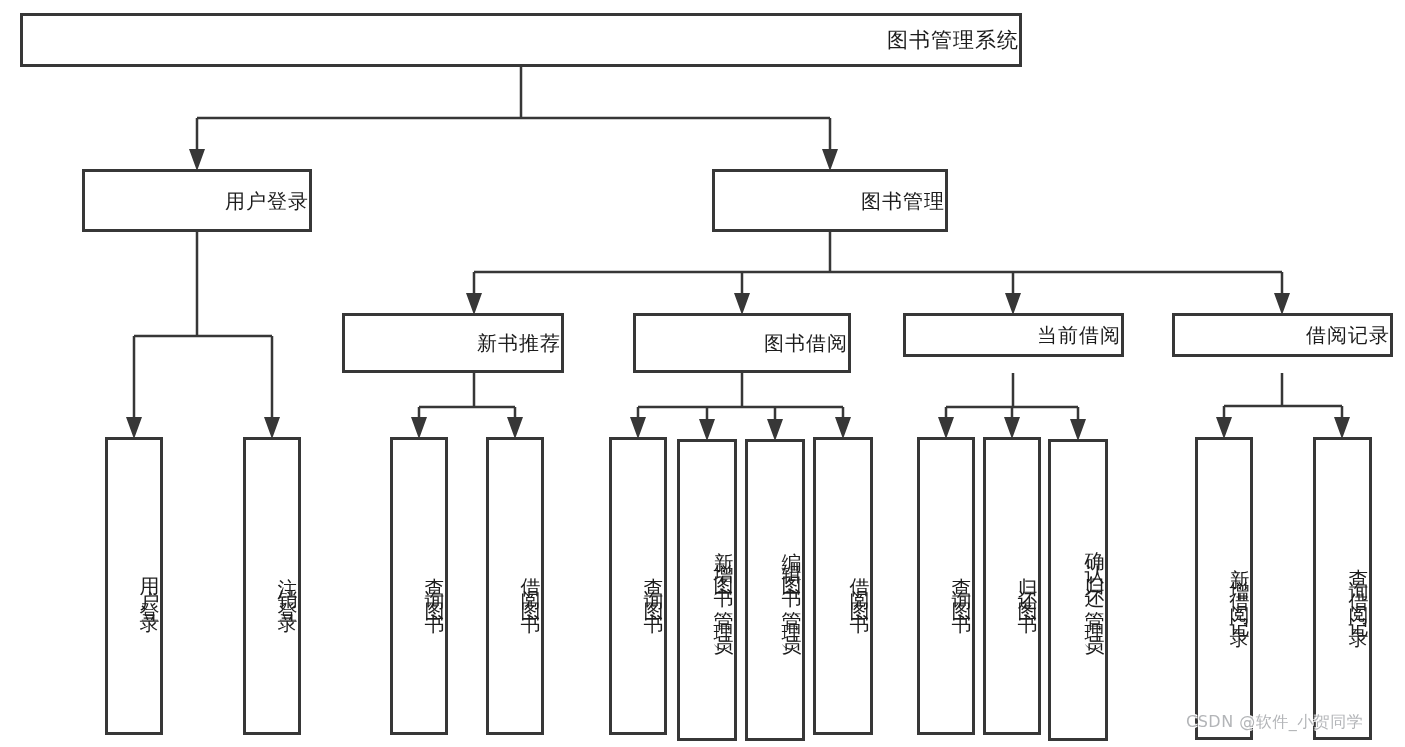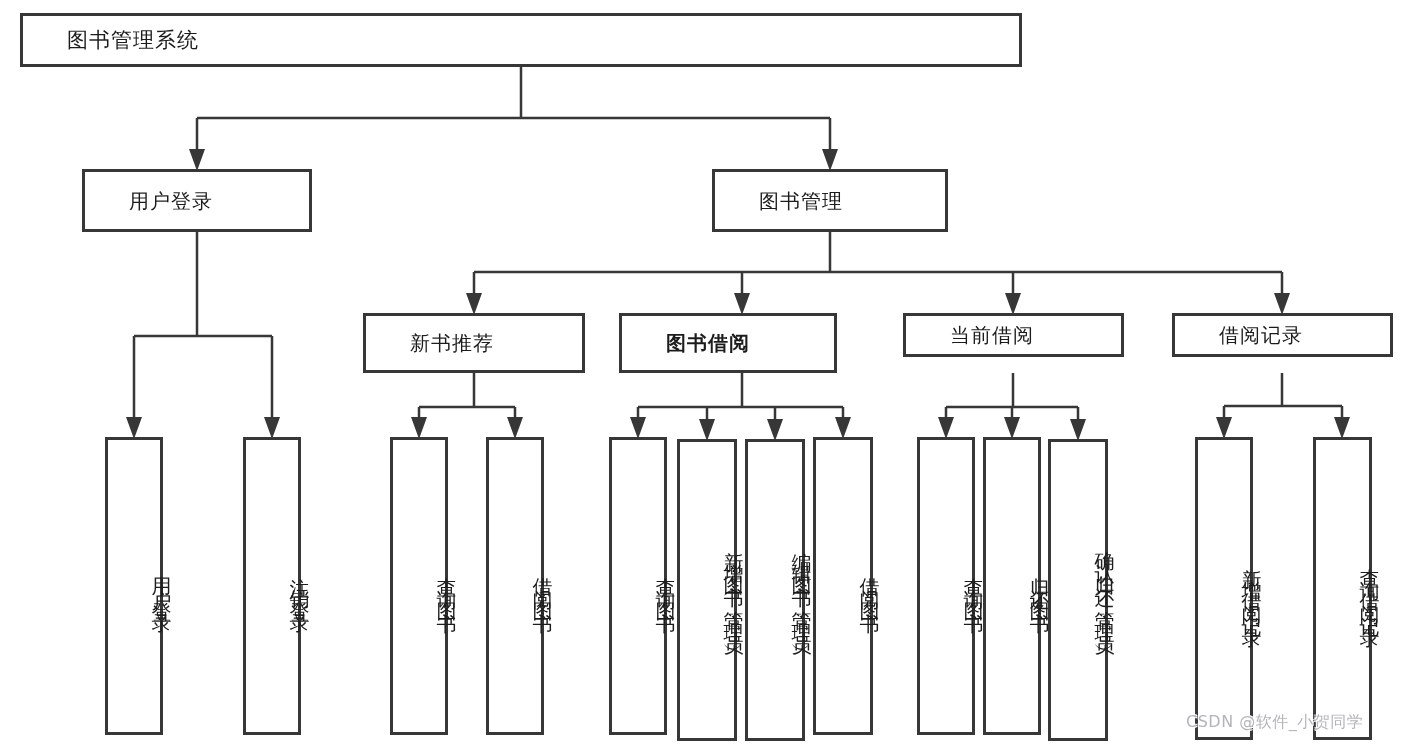--- a/index.html
+++ b/index.html
@@ -15,21 +15,21 @@
     background:var(--bg);
     font-family:"DejaVu Sans","Liberation Sans",sans-serif;
     overflow:hidden;
   }
   #connectors{position:absolute;left:0;top:0;}
   .node{
     position:absolute;
     box-sizing:border-box;
     background:var(--bg);
     border:3px solid var(--line);
-    display:flex;align-items:center;justify-content:flex-start;
+    display:flex;align-items:center;justify-content:flex-end;
     color:var(--text);
     padding-left:44px;
   }
   .node.h span{
     font-size:20px;
     letter-spacing:1px;
     line-height:1;
     white-space:nowrap;
   }
   .node.root span{font-size:21px;}
@@ -62,24 +62,24 @@
   <div id="nodes">
       <div class="node h root" style="left: 20px; top: 13px; width: 1002px; height: 54px;">
         <span>图书管理系统</span>
       </div>
       <div class="node h" style="left: 82px; top: 169px; width: 230px; height: 63px;">
         <span>用户登录</span>
       </div>
       <div class="node h" style="left: 712px; top: 169px; width: 236px; height: 63px; font-family: Liberation Serif, serif;">
         <span>图书管理</span>
       </div>
-      <div class="node h" style="left: 363px; top: 313px; width: 222px; height: 60px;">
+      <div class="node h" style="left: 342px; top: 313px; width: 222px; height: 60px;">
         <span>新书推荐</span>
       </div>
-      <div class="node h" style="left: 619px; top: 313px; width: 218px; height: 60px; font-weight: bold;">
+      <div class="node h" style="left: 633px; top: 313px; width: 218px; height: 60px;">
         <span>图书借阅</span>
       </div>
       <div class="node h" style="left: 903px; top: 313px; width: 221px; height: 44px;">
         <span>当前借阅</span>
       </div>
       <div class="node h" style="left: 1172px; top: 313px; width: 221px; height: 44px;">
         <span>借阅记录</span>
       </div>
       <div class="node v" style="left: 105px; top: 437px; width: 58px; height: 298px;">
         <span>用户登录</span>

